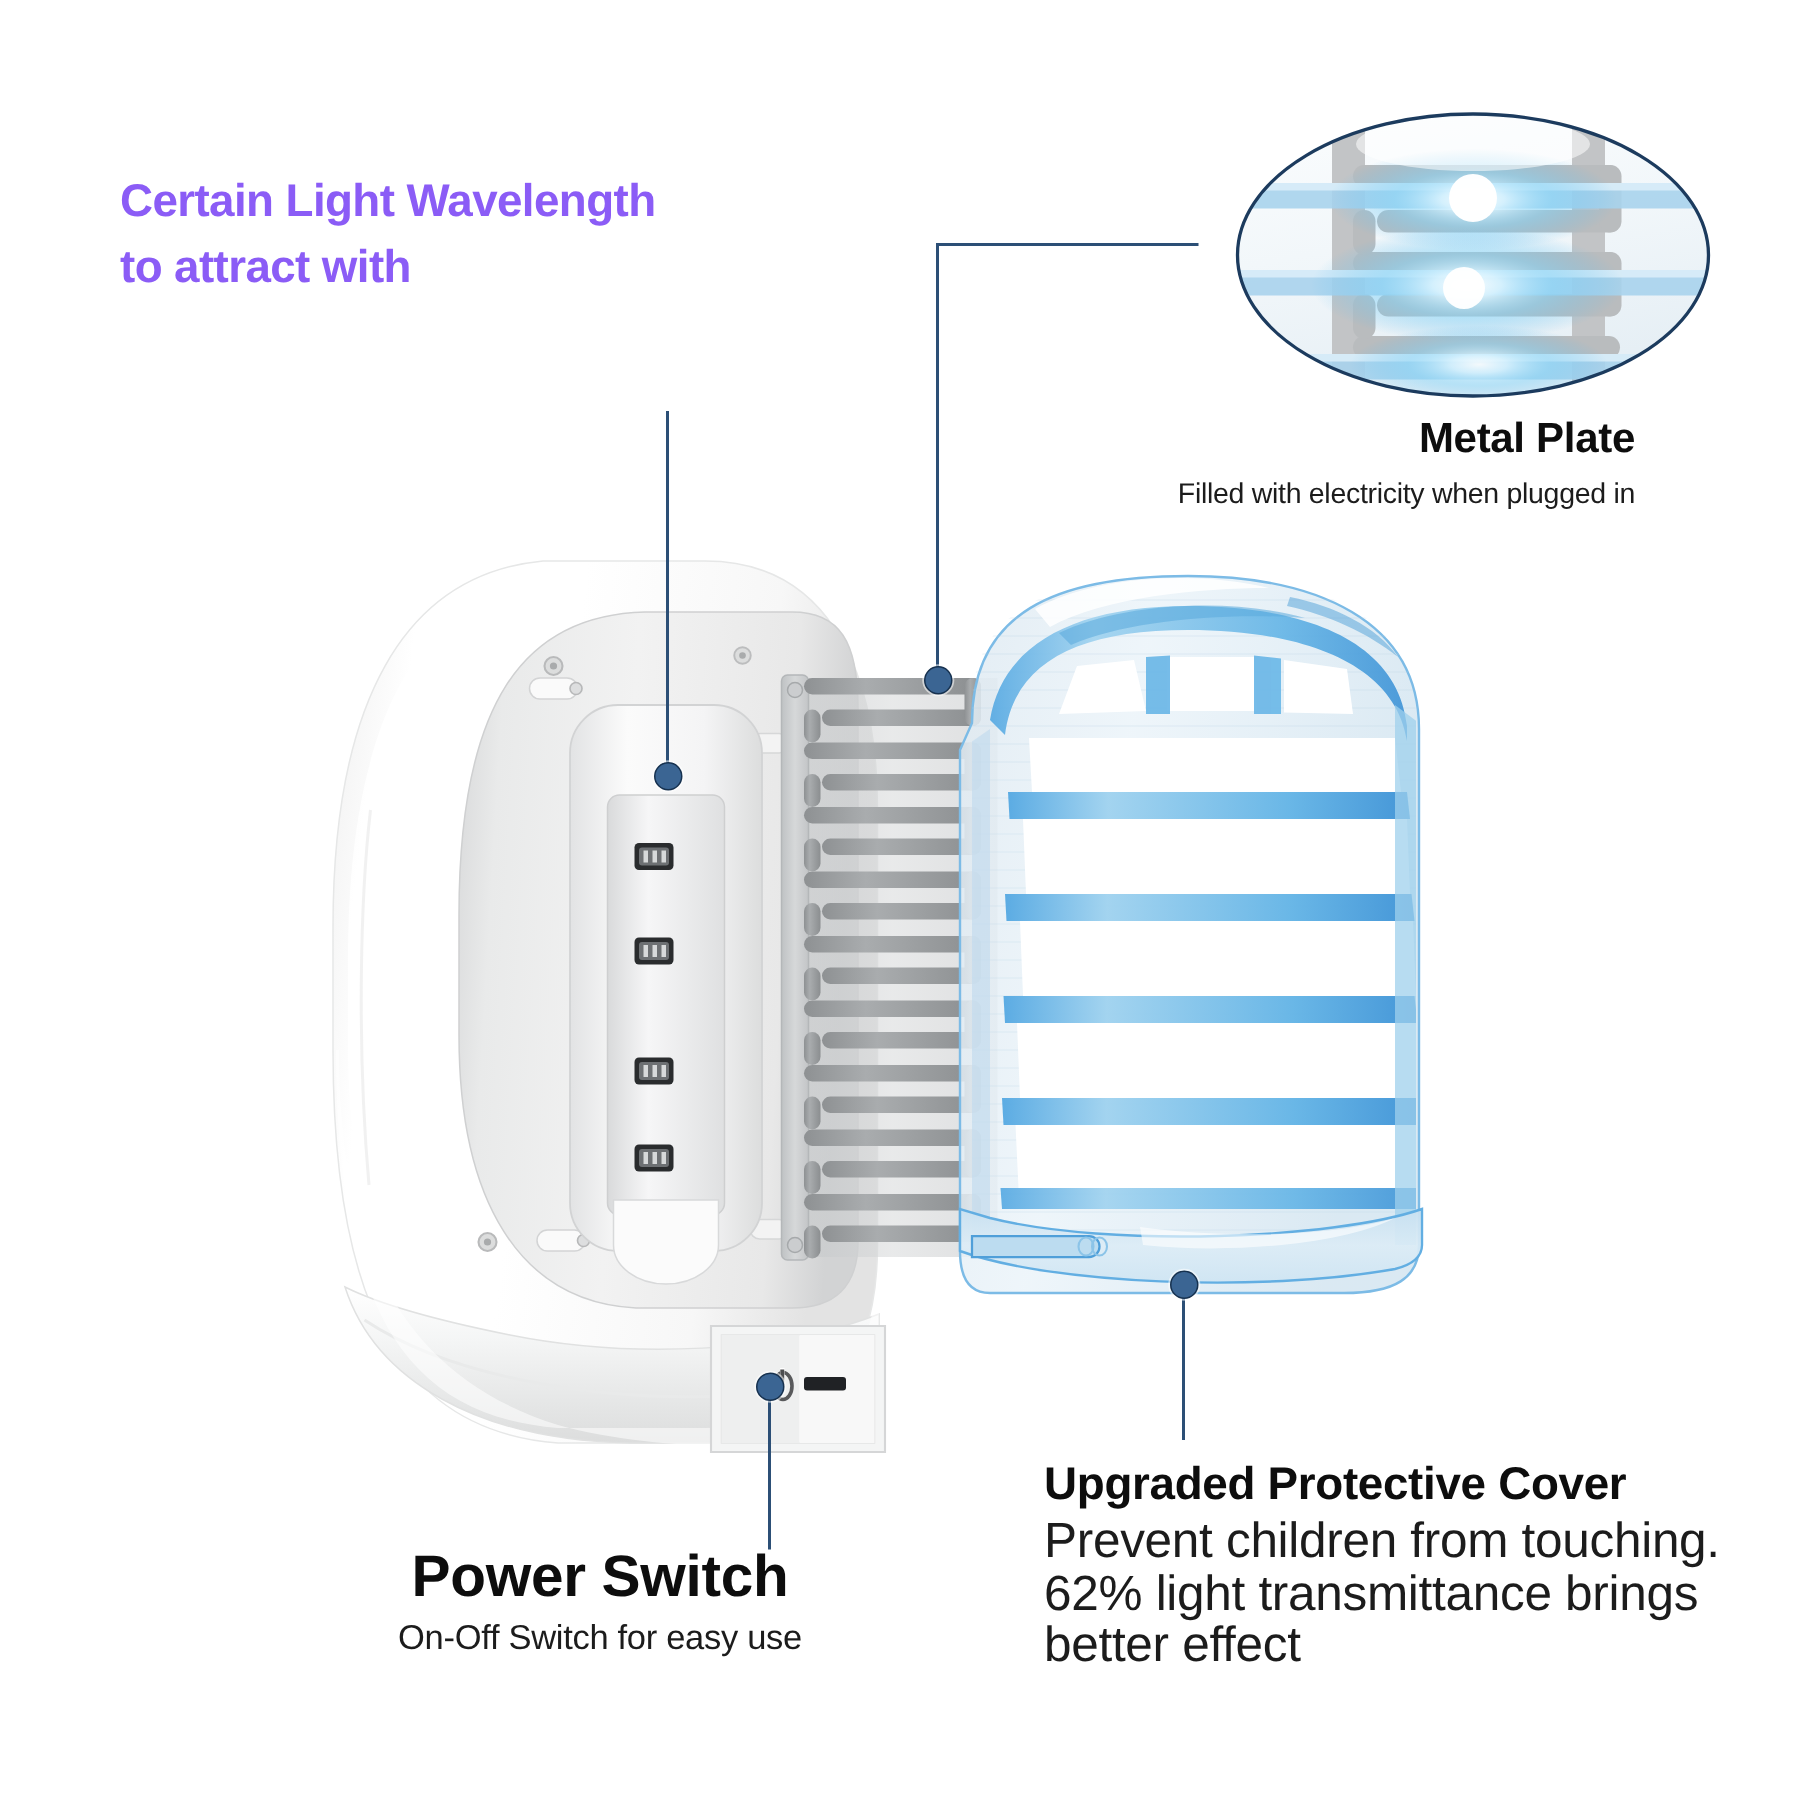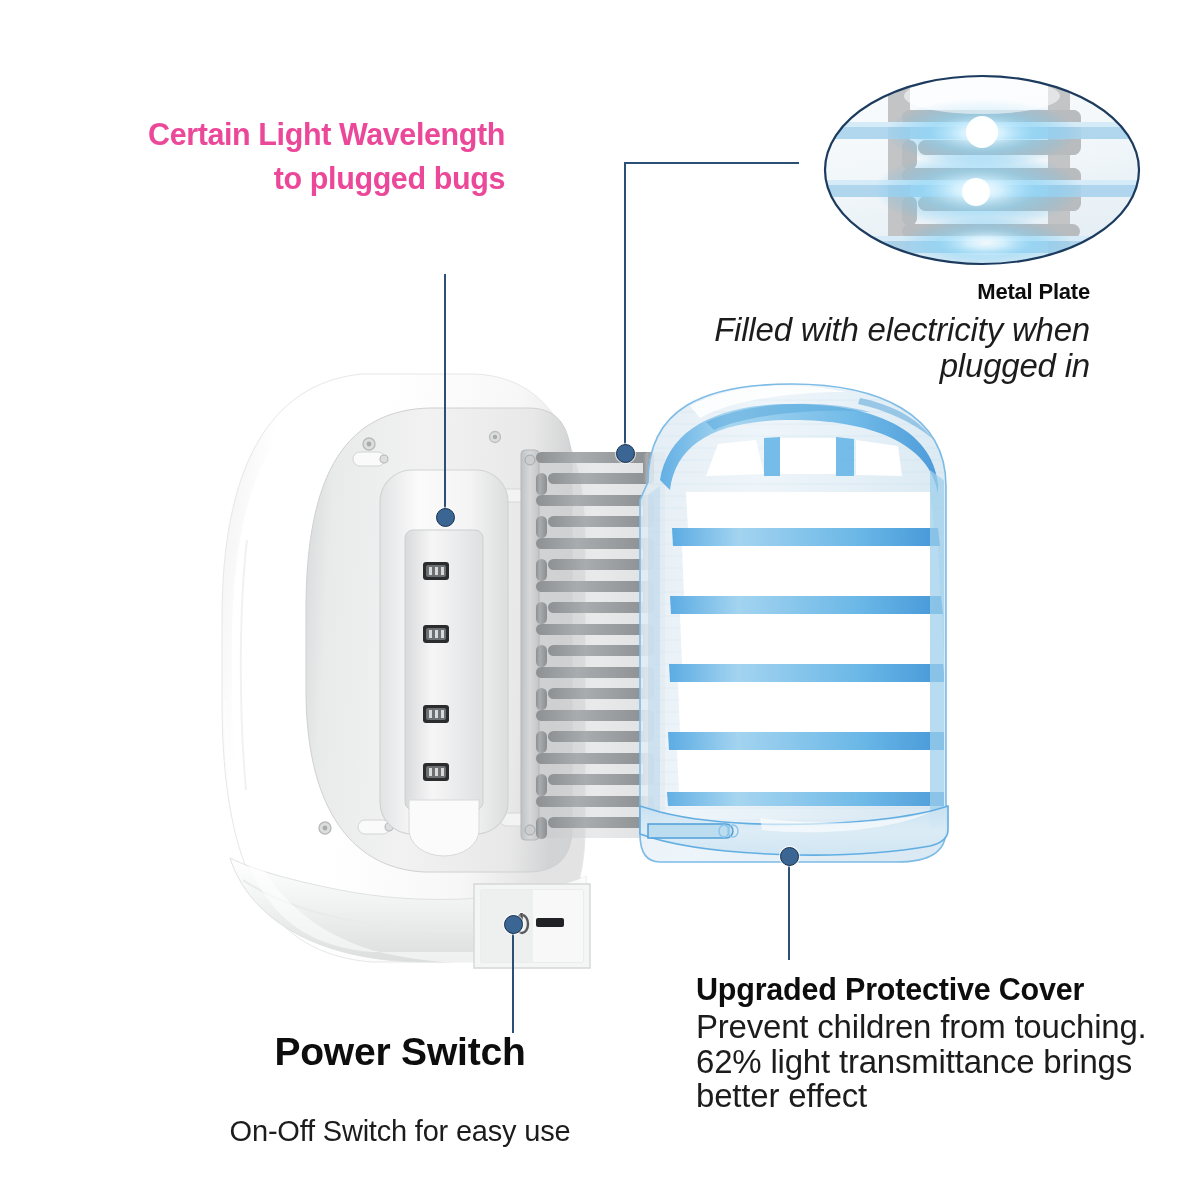--- a/index.html
+++ b/index.html
@@ -6,31 +6,31 @@
   body{width:1200px;height:1200px;overflow:hidden;
        font-family:"Liberation Sans","DejaVu Sans",sans-serif;
        -webkit-font-smoothing:antialiased;}
   #stage{position:relative;width:1200px;height:1200px;background:#fff;}
 
   
   .callout{position:absolute;color:#111;}
   .c-title{font-weight:bold;color:#0d0d0d;letter-spacing:-0.2px;}
   .c-sub{font-weight:400;color:#1c1c1c;letter-spacing:-0.2px;}
 
-  #cal-wavelength{left:80px;top:112px;width:425px;text-align:right;
+  #cal-wavelength{left:80px;top:112px;width:425px;
                   font-weight:bold;font-size:30.5px;line-height:44px;
-                  letter-spacing:-0.4px;color:#ec4899;}
+                  letter-spacing:-0.4px;color:#8b5cf6;}
 
   #cal-metal{left:620px;top:272px;width:470px;text-align:right;}
-  #cal-metal .c-title{font-size:22px;line-height:40px;}
-  #cal-metal .c-sub{font-size:33px;line-height:36px;font-style:italic;}
+  #cal-metal .c-title{font-size:28px;line-height:40px;}
+  #cal-metal .c-sub{font-size:19px;line-height:36px;}
 
   #cal-switch{left:205px;top:1031px;width:390px;text-align:center;}
   #cal-switch .c-title{font-size:39px;line-height:42px;}
-  #cal-switch .c-sub{font-size:29px;line-height:36px;margin-top:40px;}
+  #cal-switch .c-sub{font-size:23px;line-height:36px;}
 
   #cal-cover{left:676px;top:968px;width:510px;text-align:left;margin-left:20px;}
   #cal-cover .c-title{font-size:30.5px;line-height:42px;}
   #cal-cover .c-sub{font-size:33px;line-height:34.5px;}
 
   
   .lead{position:absolute;background:#2c4f76;}
   .lead-v{width:2px;}
   .lead-h{height:2px;}
   .dot{position:absolute;border-radius:50%;
@@ -403,21 +403,21 @@
   <div class="dot" style="left:616px;top:444px;width:17px;height:17px;"></div>
 
   <div class="lead lead-v" style="left:512px;top:924px;height:109px;"></div>
   <div class="dot" style="left:504px;top:915px;width:17px;height:17px;"></div>
 
   <div class="lead lead-v" style="left:788px;top:856px;height:104px;"></div>
   <div class="dot" style="left:780px;top:847px;width:17px;height:17px;"></div>
 
   <div class="callout" id="cal-wavelength">
     <div>Certain Light Wavelength</div>
-    <div>to plugged bugs</div>
+    <div>to attract with</div>
   </div>
 
   <div class="callout" id="cal-metal">
     <div class="c-title">Metal Plate</div>
     <div class="c-sub">Filled with electricity when plugged in</div>
   </div>
 
   <div class="callout" id="cal-switch">
     <div class="c-title">Power Switch</div>
     <div class="c-sub">On-Off Switch for easy use</div>

